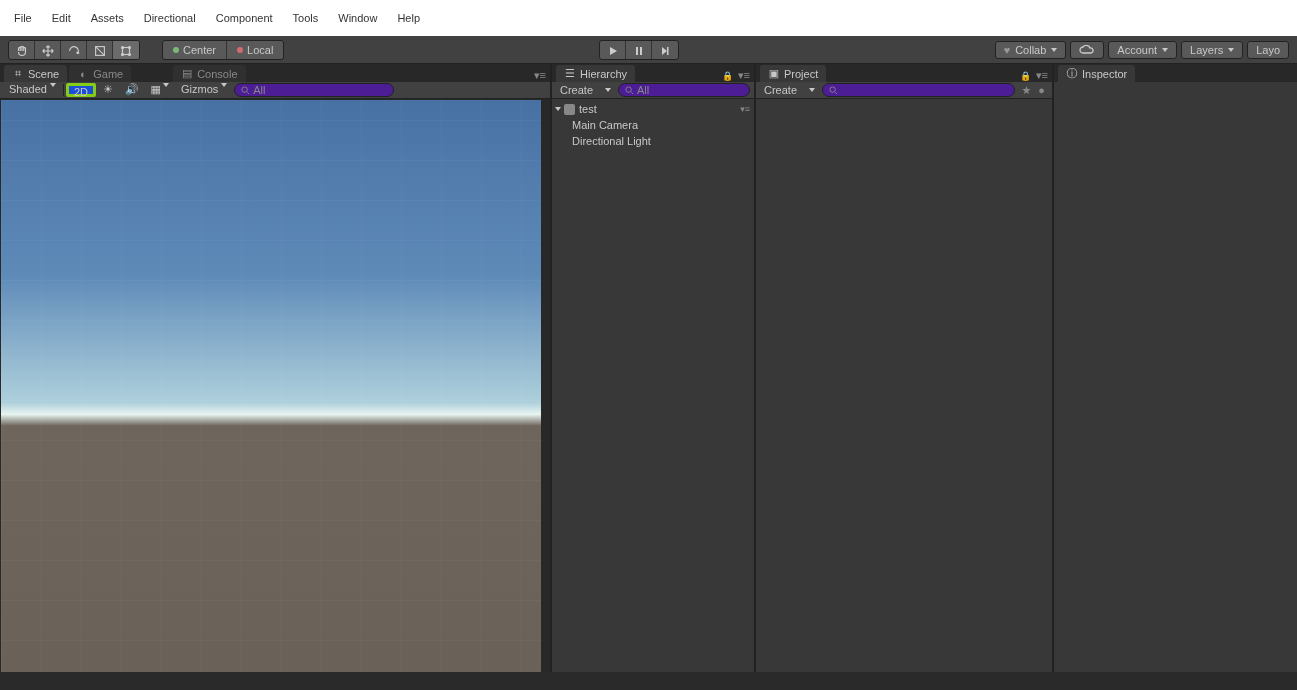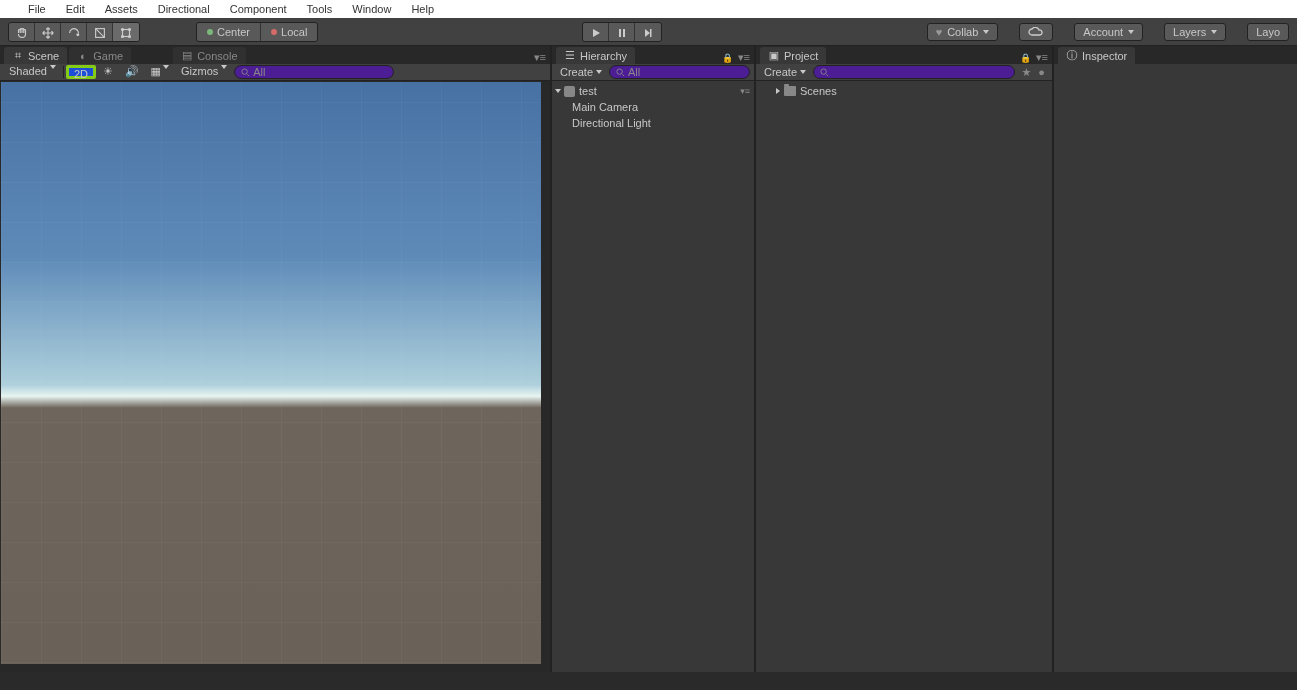--- a/index.html
+++ b/index.html
@@ -1,20 +1,20 @@
 <!DOCTYPE html>
 <html><head>
 <meta charset="utf-8">
 <style>
 *{margin:0;padding:0;box-sizing:border-box;font-family:Arial,Helvetica,sans-serif;font-size:11px;user-select:none}
 body{width:1297px;height:690px;background:#383838;color:#c8c8c8;overflow:hidden;position:relative}
-.menubar{height:18px;background:#fff;color:#333;display:flex;align-items:center;padding:0 18px;gap:0}
+.menubar{height:36px;background:#fff;color:#333;display:flex;align-items:center;padding:0 4px;gap:0}
 .menubar span{padding:2px 10px;cursor:default}
 .toolbar{height:28px;background:#414141;border-bottom:1px solid #222;display:flex;align-items:center;padding:0 8px;justify-content:space-between}
-.tool-left,.tool-center,.tool-right{display:flex;align-items:flex-start;gap:21px}
+.tool-left,.tool-center,.tool-right{display:flex;align-items:flex-start;gap:4px}
 .tool-group{display:flex;background:#595959;border:1px solid #222;border-radius:3px;height:20px;overflow:hidden}
 .tool-btn{width:26px;height:20px;display:flex;align-items:center;justify-content:center;border-right:1px solid #333;color:#ccc;cursor:pointer}
 .tool-btn:last-child{border-right:none}
 .tool-btn.active{background:#6b6b6b}
 .pill{background:#595959;border:1px solid #222;border-radius:3px;height:20px;display:flex;align-items:center;overflow:hidden}
 .pill-half{padding:0 10px;height:20px;line-height:20px;border-right:1px solid #333;display:flex;align-items:center;gap:4px}
 .pill-half:last-child{border-right:none}
 .pill-half .dot{width:6px;height:6px;border-radius:50%}
 .toolbar .drop{background:#595959;border:1px solid #222;border-radius:3px;height:18px;padding:0 8px;display:flex;align-items:center;gap:5px}
 .arrow-down{width:0;height:0;border-left:3px solid transparent;border-right:3px solid transparent;border-top:4px solid #c8c8c8}
@@ -22,21 +22,21 @@
 .main{display:flex;height:644px}
 .col-scene{width:552px;background:#383838;display:flex;flex-direction:column;border-right:2px solid #222}
 .col-hier{width:204px;background:#383838;display:flex;flex-direction:column;border-right:2px solid #222}
 .col-proj{width:298px;background:#383838;display:flex;flex-direction:column;border-right:2px solid #222}
 .col-insp{flex:1;background:#383838;display:flex;flex-direction:column}
 .tabs{height:18px;background:#282828;display:flex;align-items:flex-end;padding-left:4px;gap:2px}
 .tab{height:17px;background:#383838;border-radius:3px 3px 0 0;padding:0 8px;display:flex;align-items:center;gap:4px;color:#c8c8c8}
 .tab.inactive{background:#303030;color:#888}
 .tab-ext{margin-left:auto;margin-right:4px;display:flex;align-items:center;gap:4px;color:#888}
 .panel-bar{height:17px;background:#414141;border-bottom:1px solid #222;display:flex;align-items:center;padding:0 4px;gap:3px;font-size:10px}
-.panel-bar .drop2{display:flex;align-items:center;gap:3px;padding:0 4px}
+.panel-bar .drop2{display:flex;align-items:center;gap:12px;padding:0 4px}
 .scene-view{flex:1;position:relative;background:#282828;padding:1px}
 .scene-canvas{width:540px;height:582px;background:linear-gradient(to bottom,#4771a3 0%,#5e8ab8 30%,#aed0dc 52%,#e8f4f0 54%,#6e655c 56%,#6a6158 100%);position:relative;overflow:hidden}
 .grid-overlay{position:absolute;inset:0;background-image:linear-gradient(rgba(255,255,255,0.03) 1px,transparent 1px),linear-gradient(90deg,rgba(255,255,255,0.03) 1px,transparent 1px);background-size:40px 40px;background-position:0 380px}
 .hier-body,.proj-body,.insp-body{flex:1;background:#383838;padding:2px 0;overflow:auto}
 .tree-row{display:flex;align-items:center;height:16px;padding:0 4px;gap:4px}
 .tree-row.indent1{padding-left:20px}
 .tree-row.indent3{padding-left:52px}
 .foldout{width:0;height:0;border-left:4px solid #c8c8c8;border-top:3px solid transparent;border-bottom:3px solid transparent;cursor:pointer}
 .foldout.open{transform:rotate(90deg)}
 .unity-icon{width:11px;height:11px;background:#888;border-radius:2px}
@@ -263,25 +263,20 @@
             <circle cx="4" cy="4" r="3"></circle>
             <path d="M7 7l2 2"></path>
           </svg>
         </div>
       <div class="mini-icons">
         <span>★</span>
         <span>●</span>
       </div>
     </div>
     <div class="proj-body">
-      <div class="tree-row indent1">
-        <span class="foldout"></span>
-        <span class="folder-icon"></span>
-        <span>Scenes</span>
-      </div>
     </div>
   </div>
 
   <div class="col-insp">
     <div class="tabs">
       <div class="tab">
           <span class="tab-icon">ⓘ</span>
           <span>Inspector</span>
         </div>
     </div>

